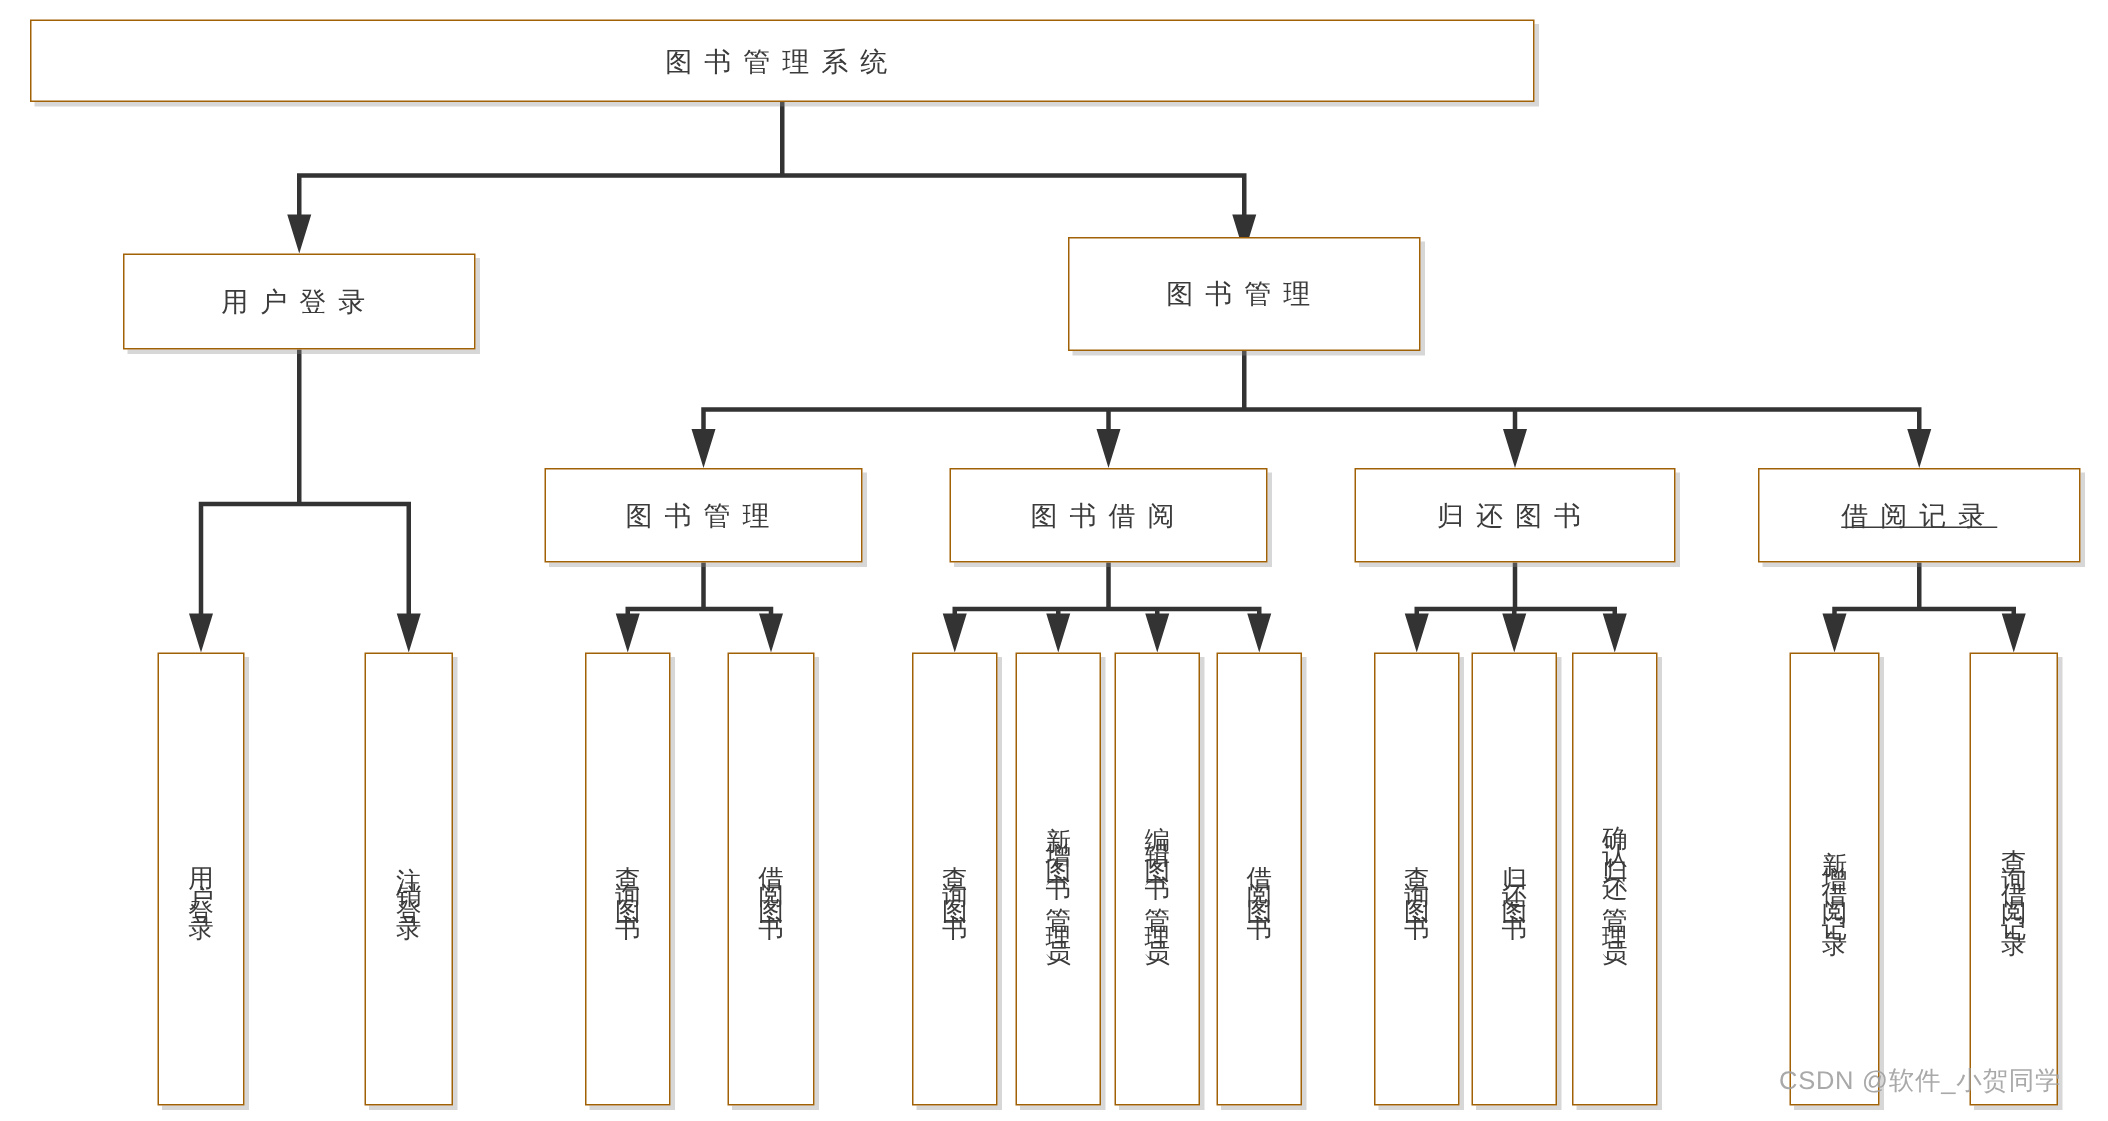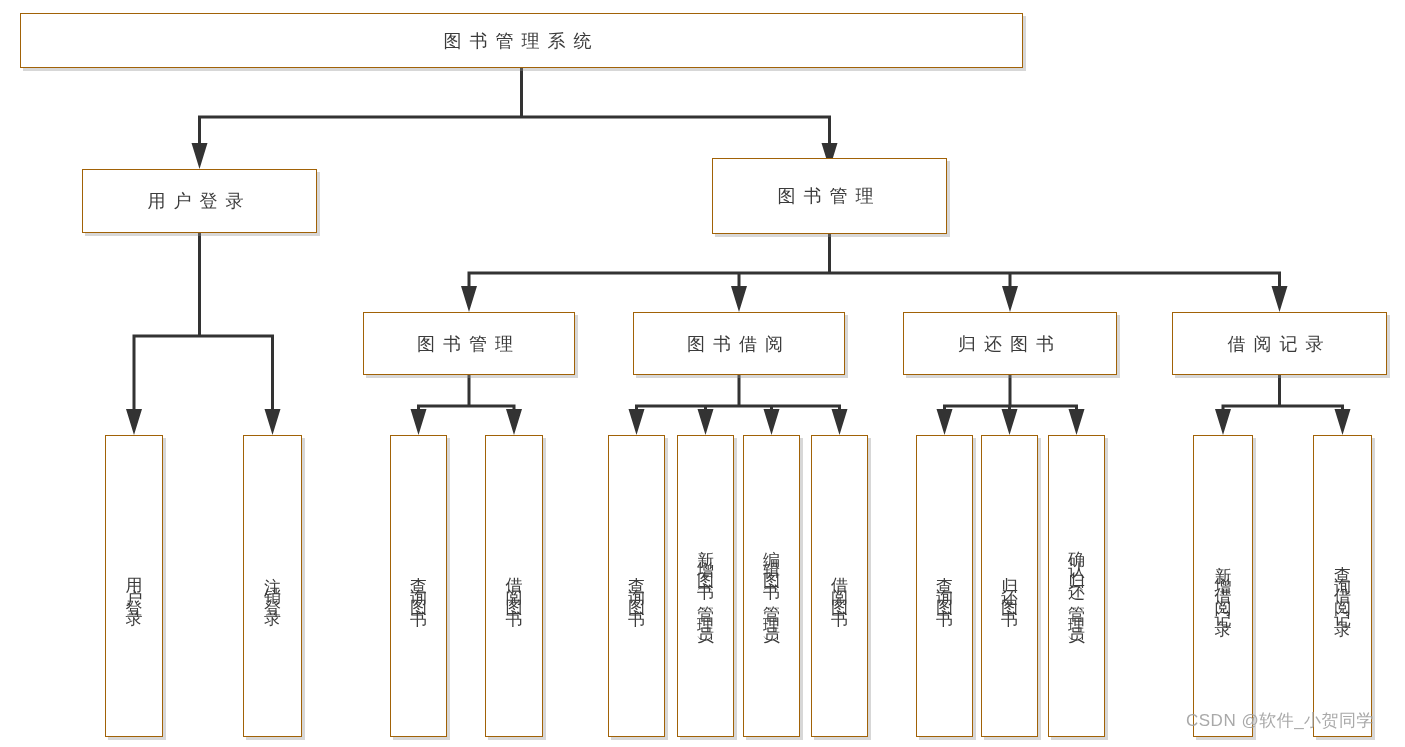--- a/index.html
+++ b/index.html
@@ -53,21 +53,21 @@
     <path class="edge-line" d="M521.5,68V117M199.5,117H829.5M199.5,117V149M829.5,117V149M199.5,233V336M134,336H272.5M134,336V415M272.5,336V415M829.5,233V273M469,273H1279.5M469,273V292M739,273V292M1010,273V292M1279.5,273V292M469,375V406M418.5,406H514M418.5,406V415M514,406V415M739,375V406M636.5,406H839.5M636.5,406V415M705.5,406V415M771.5,406V415M839.5,406V415M1010,375V406M944.5,406H1076.5M944.5,406V415M1009.5,406V415M1076.5,406V415M1279.5,375V406M1223,406H1342.5M1223,406V415M1342.5,406V415" style="stroke: rgb(51, 51, 51);"></path>
     <path class="edge-arrow" d="M191.5,143L207.5,143L199.5,169ZM821.5,143L837.5,143L829.5,169ZM126,409L142,409L134,435ZM264.5,409L280.5,409L272.5,435ZM461,286L477,286L469,312ZM731,286L747,286L739,312ZM1002,286L1018,286L1010,312ZM1271.5,286L1287.5,286L1279.5,312ZM410.5,409L426.5,409L418.5,435ZM506,409L522,409L514,435ZM628.5,409L644.5,409L636.5,435ZM697.5,409L713.5,409L705.5,435ZM763.5,409L779.5,409L771.5,435ZM831.5,409L847.5,409L839.5,435ZM936.5,409L952.5,409L944.5,435ZM1001.5,409L1017.5,409L1009.5,435ZM1068.5,409L1084.5,409L1076.5,435ZM1215,409L1231,409L1223,435ZM1334.5,409L1350.5,409L1342.5,435Z" style="fill: rgb(51, 51, 51);"></path>
   </svg>
   <div id="nodes-layer">
       <div class="node h" style="left: 20px; top: 13px; width: 1003px; height: 55px;">图书管理系统</div>
       <div class="node h" style="left: 82px; top: 169px; width: 235px; height: 64px;">用户登录</div>
       <div class="node h" style="left: 712px; top: 158px; width: 235px; height: 76px;">图书管理</div>
       <div class="node h" style="left: 363px; top: 312px; width: 212px; height: 63px;">图书管理</div>
       <div class="node h" style="left: 633px; top: 312px; width: 212px; height: 63px; text-align: center;">图书借阅</div>
       <div class="node h" style="left: 903px; top: 312px; width: 214px; height: 63px;">归还图书</div>
-      <div class="node h" style="left: 1172px; top: 312px; width: 215px; height: 63px;">借阅记录</div>
+      <div class="node h" style="left: 1172px; top: 312px; width: 215px; height: 63px; text-decoration: underline;">借阅记录</div>
       <div class="node v" style="left: 105px; top: 435px; width: 58px; height: 302px;">用户登录</div>
       <div class="node v" style="left: 243px; top: 435px; width: 59px; height: 302px;">注销登录</div>
       <div class="node v" style="left: 390px; top: 435px; width: 57px; height: 302px;">查询图书</div>
       <div class="node v" style="left: 485px; top: 435px; width: 58px; height: 302px;">借阅图书</div>
       <div class="node v" style="left: 608px; top: 435px; width: 57px; height: 302px;">查询图书</div>
       <div class="node v" style="left: 677px; top: 435px; width: 57px; height: 302px;">新增图书（管理员）</div>
       <div class="node v" style="left: 743px; top: 435px; width: 57px; height: 302px;">编辑图书（管理员）</div>
       <div class="node v" style="left: 811px; top: 435px; width: 57px; height: 302px;">借阅图书</div>
       <div class="node v" style="left: 916px; top: 435px; width: 57px; height: 302px;">查询图书</div>
       <div class="node v" style="left: 981px; top: 435px; width: 57px; height: 302px;">归还图书</div>

